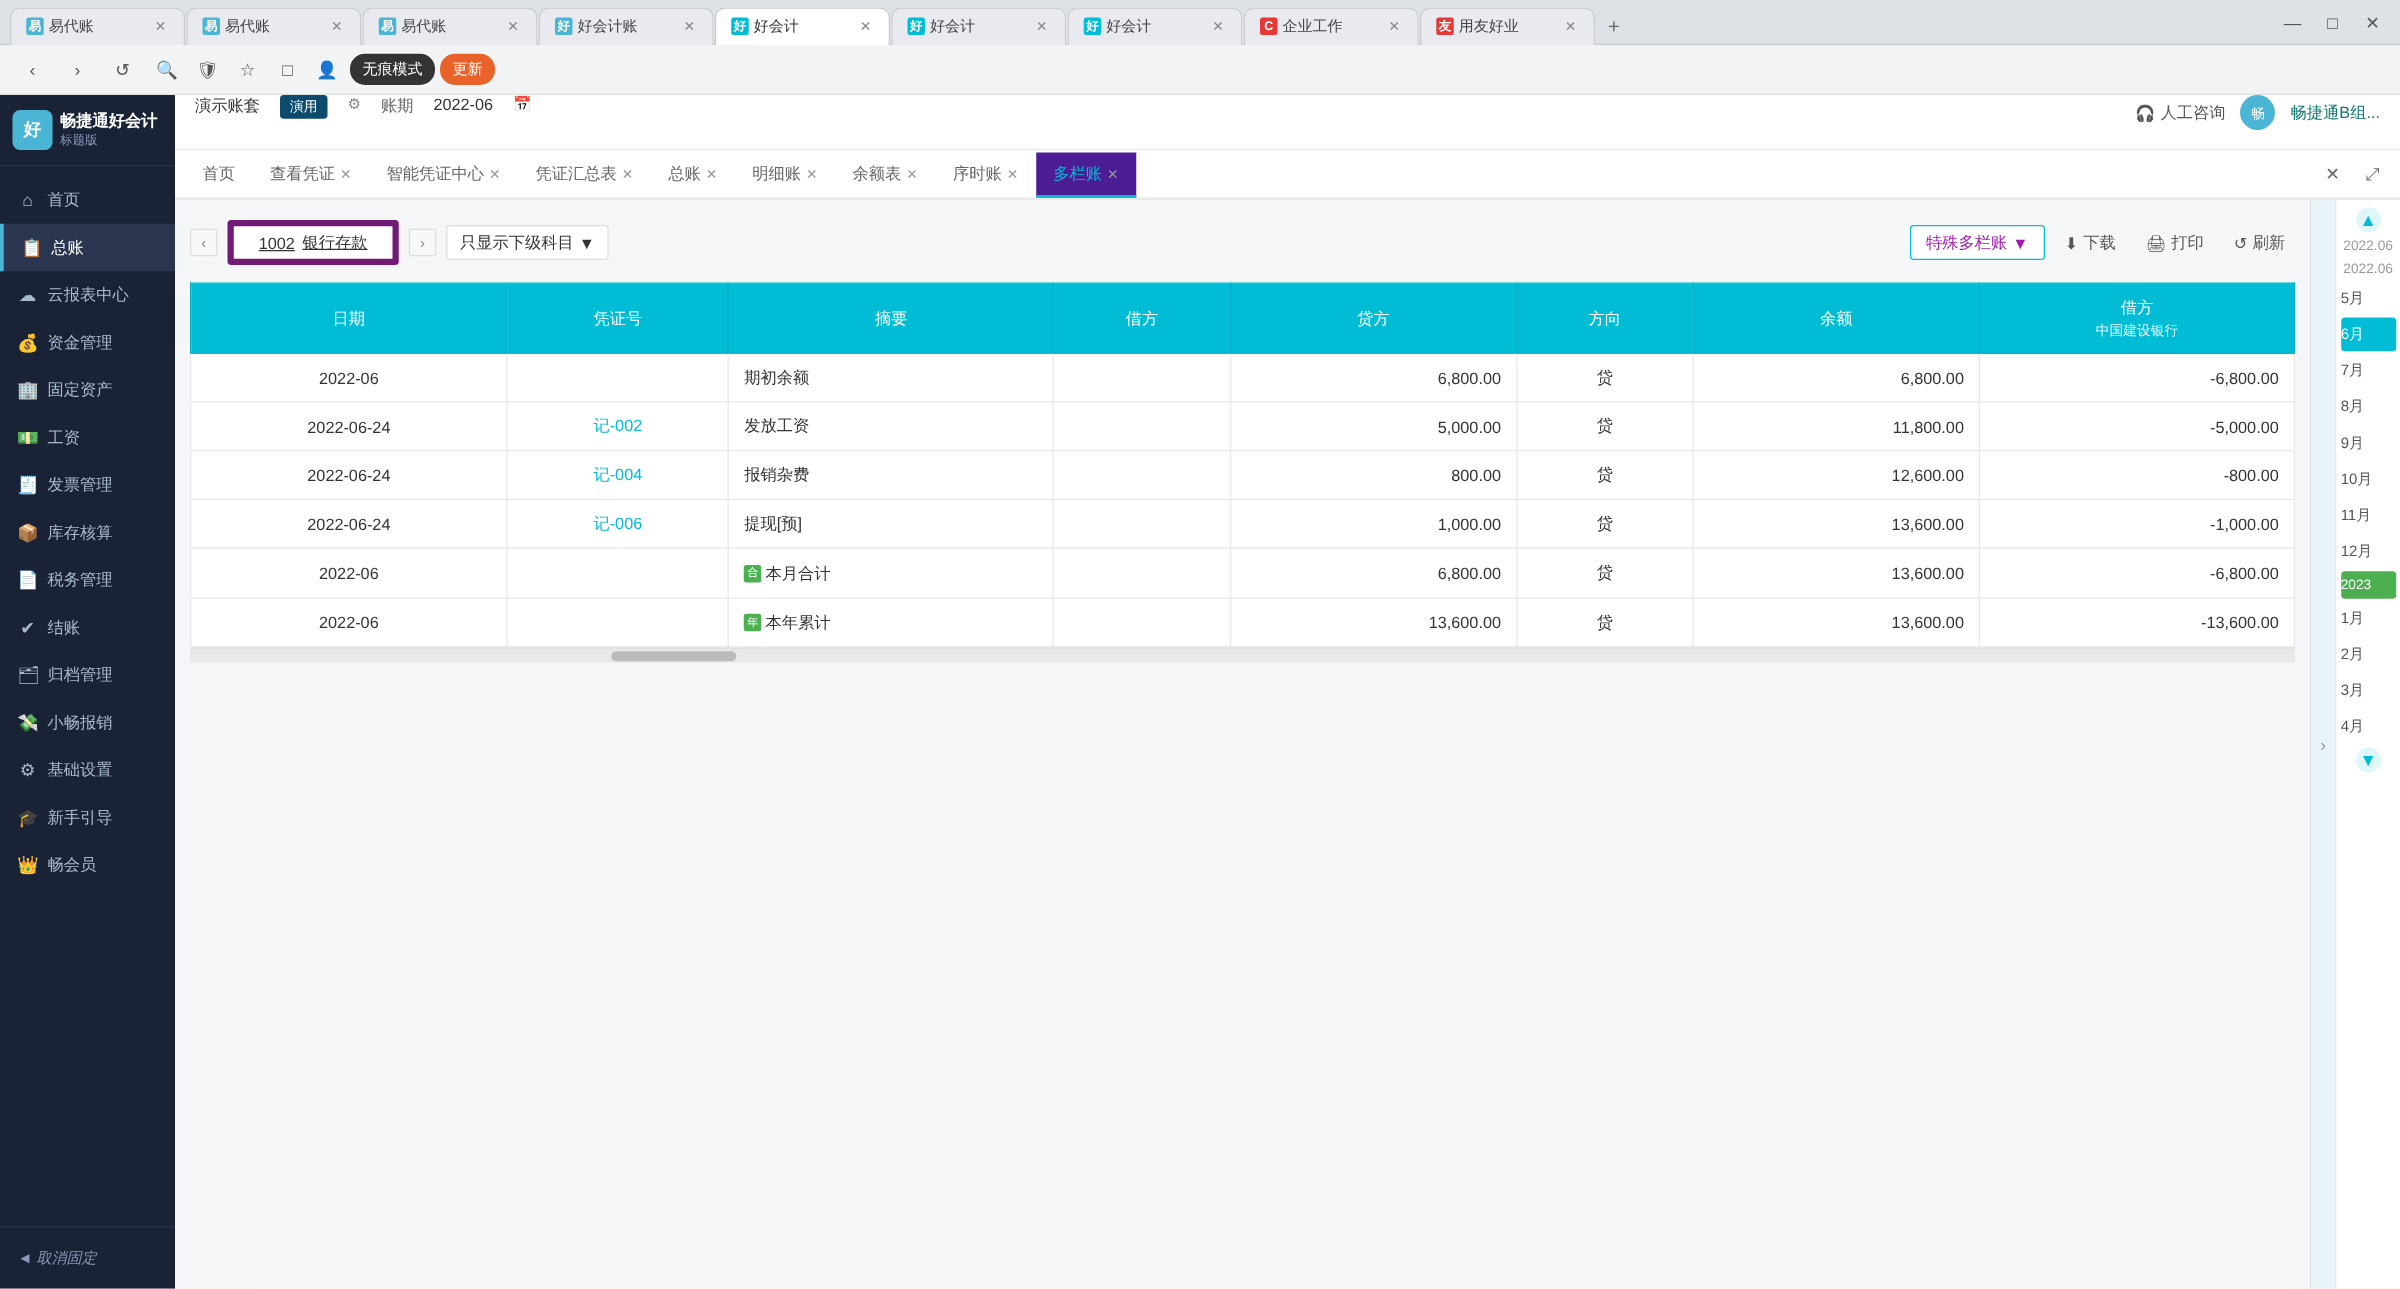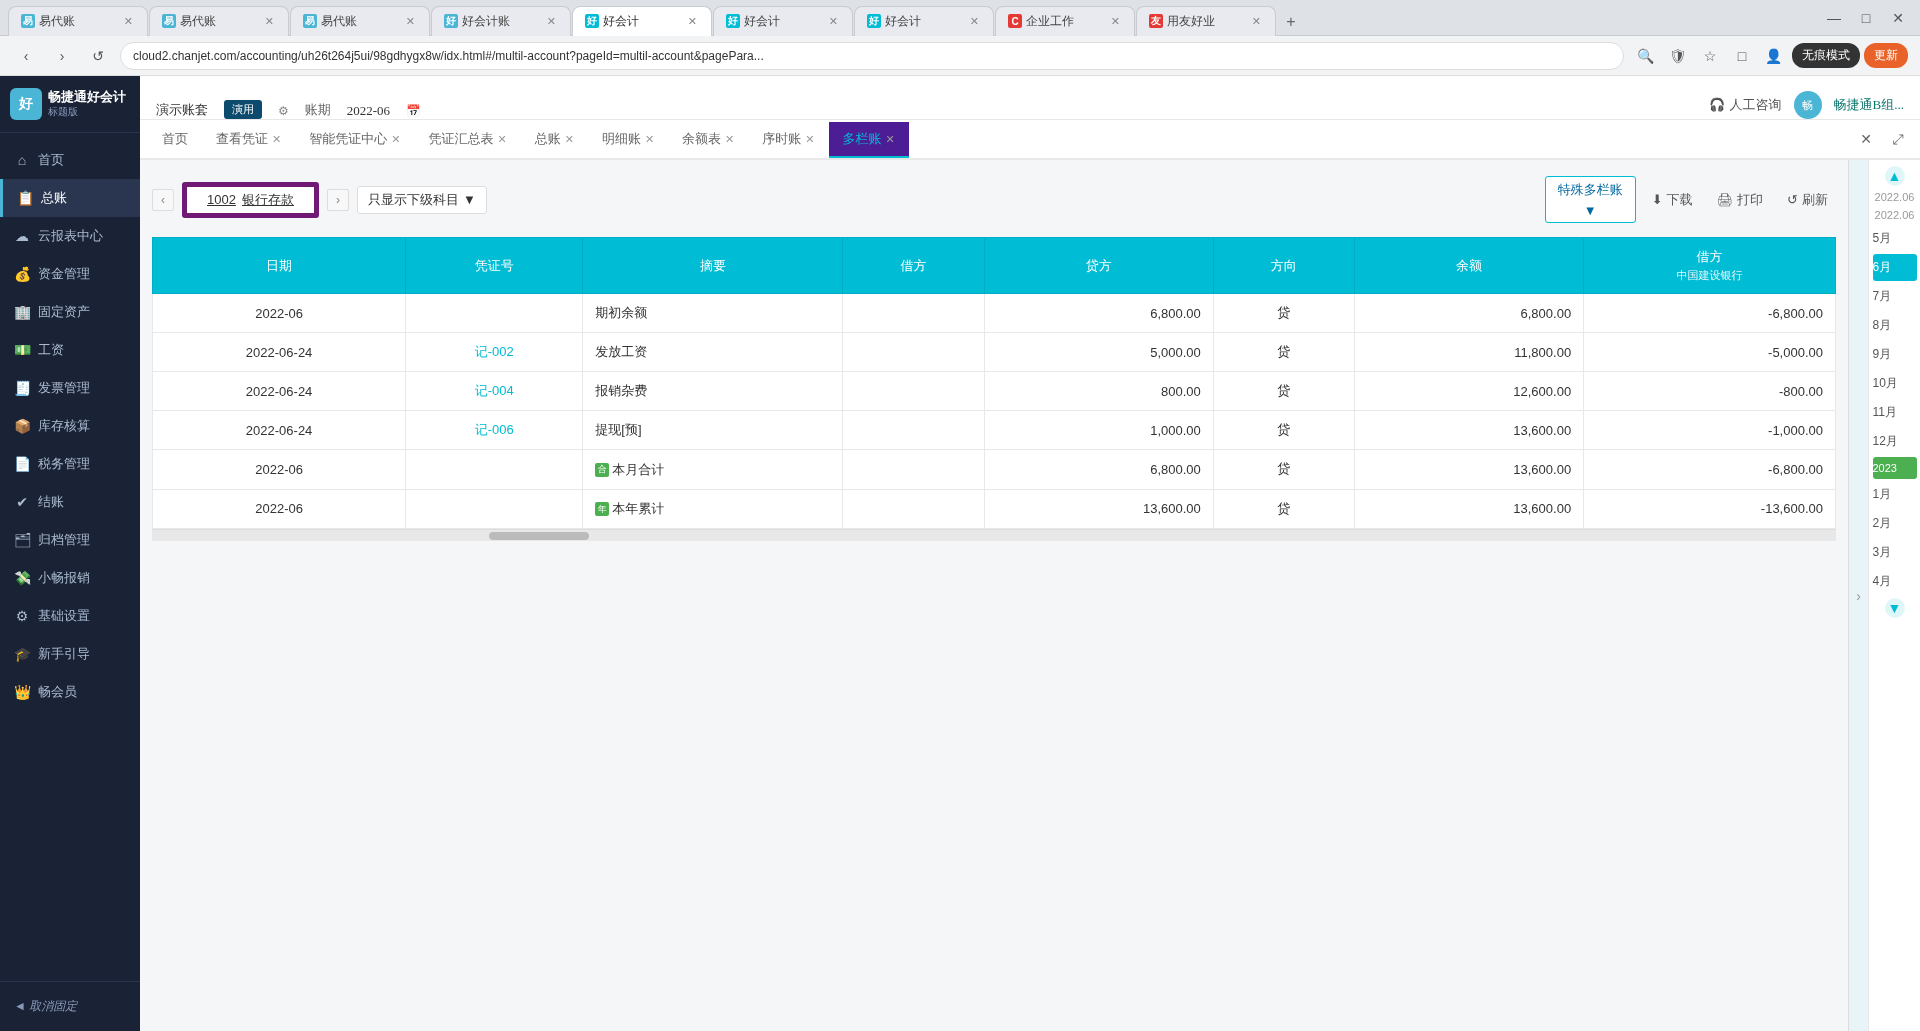--- a/index.html
+++ b/index.html
@@ -40,21 +40,21 @@
     .nav-item.active { background: #2a3550; color: #fff; border-left: 3px solid #4ab5d4; }
     .nav-item-icon { width: 16px; text-align: center; font-size: 14px; }
     .nav-item-label { font-size: 13px; }
     .sidebar-footer { padding: 10px 14px; border-top: 1px solid #2a3550; }
     .sidebar-footer-item { display: flex; align-items: center; gap: 8px; color: #8899bb; cursor: pointer; font-size: 12px; padding: 6px 0; font-style: italic; }
 
     
     .main-content { flex: 1; display: flex; flex-direction: column; background: #f5f6f7; overflow: hidden; }
 
     
-    .top-bar { background: #fff; padding: 0 16px; height: 44px; display: flex; align-items: flex-end; gap: 16px; border-bottom: 1px solid #e8e8e8; flex-shrink: 0; font-family: Liberation Serif, serif; }
+    .top-bar { background: #fff; padding: 0 16px; height: 44px; display: flex; align-items: flex-start; gap: 16px; border-bottom: 1px solid #e8e8e8; flex-shrink: 0; }
     .demo-badge { background: #0c4a6e; color: #fff; font-size: 11px; padding: 2px 8px; border-radius: 3px; }
     .top-bar-right { margin-left: auto; display: flex; align-items: center; gap: 12px; }
     .consult-btn { display: flex; align-items: center; gap: 4px; color: #555; font-size: 13px; cursor: pointer; }
     .user-avatar { width: 28px; height: 28px; background: #4ab5d4; border-radius: 50%; display: flex; align-items: center; justify-content: center; color: #fff; font-size: 11px; }
     .user-name { font-size: 13px; color: #0f766e; }
 
     
     .tab-nav { background: #fff; display: flex; align-items: center; border-bottom: 2px solid #e8e8e8; padding: 0 8px; flex-shrink: 0; height: 40px; }
     .page-tab { padding: 8px 14px; font-size: 13px; color: #666; cursor: pointer; display: flex; align-items: center; gap: 4px; white-space: nowrap; border-bottom: 2px solid transparent; margin-bottom: -2px; }
     .page-tab.active { color: #00bcd4; border-bottom: 2px solid #00bcd4; background: #4c1d95; }
@@ -65,21 +65,21 @@
     
     .content-area { flex: 1; display: flex; overflow: hidden; }
     .ledger-content { flex: 1; padding: 12px; overflow: auto; }
 
     
     .ledger-toolbar { display: flex; align-items: center; gap: 8px; margin-bottom: 10px; padding: 4px 0; }
     .subject-nav { display: flex; align-items: center; gap: 6px; background: #fff; border: 5px solid #701a75; border-radius: 3px; padding: 4px 20px; font-size: 13px; color: #333; cursor: pointer; text-decoration: underline; }
     .subject-nav-btn { width: 22px; height: 22px; display: flex; align-items: center; justify-content: center; cursor: pointer; color: #888; border: 1px solid #ddd; border-radius: 2px; background: #f8f8f8; }
     .filter-select { display: flex; align-items: center; gap: 4px; background: #fff; border: 1px solid #ddd; border-radius: 3px; padding: 4px 10px; font-size: 13px; color: #333; cursor: pointer; }
     .toolbar-right { margin-left: auto; display: flex; gap: 8px; align-items: center; }
-    .multi-col-btn { border: 1px solid #00bcd4; color: #0369a1; background: #fff; border-radius: 3px; padding: 4px 12px; font-size: 13px; cursor: pointer; display: flex; align-items: center; gap: 4px; flex-direction: column; }
+    .multi-col-btn { border: 1px solid #00bcd4; color: #a21caf; background: #fff; border-radius: 3px; padding: 4px 12px; font-size: 13px; cursor: pointer; display: flex; align-items: center; gap: 4px; }
     .action-btn { color: #555; font-size: 13px; cursor: pointer; display: flex; align-items: center; gap: 4px; padding: 4px 8px; }
 
     
     .ledger-table { width: 100%; border-collapse: collapse; background: #fff; }
     .ledger-table thead tr { background: #00bcd4; color: #fff; }
     .ledger-table thead th { padding: 10px 12px; text-align: center; font-size: 13px; font-weight: normal; border: 1px solid #00adc4; white-space: nowrap; }
     .ledger-table tbody tr { border-bottom: 1px solid #e8e8e8; }
     .ledger-table tbody td { padding: 10px 12px; text-align: center; font-size: 13px; color: #333; border: 1px solid #e8e8e8; }
     .ledger-table tbody td.right { text-align: right; }
     .ledger-table tbody td.left { text-align: left; }
@@ -162,21 +162,20 @@
     <div class="browser-btn">—</div>
     <div class="browser-btn">□</div>
     <div class="browser-btn">✕</div>
   </div>
 </div>
 
 <div class="address-bar-row">
   <div class="nav-btn">‹</div>
   <div class="nav-btn">›</div>
   <div class="nav-btn">↺</div>
-  <div class="address-input">cloud2.chanjet.com/accounting/uh26t264j5ui/98gdhygx8w/idx.html#/multil-account?pageId=multil-account&amp;pagePara...</div>
   <div class="browser-tools">
     <div class="nav-btn">🔍</div>
     <div class="nav-btn">🛡</div>
     <div class="nav-btn">☆</div>
     <div class="nav-btn">□</div>
     <div class="nav-btn">👤</div>
     <div class="incognito-btn">无痕模式</div>
     <div class="update-btn">更新</div>
   </div>
 </div>

